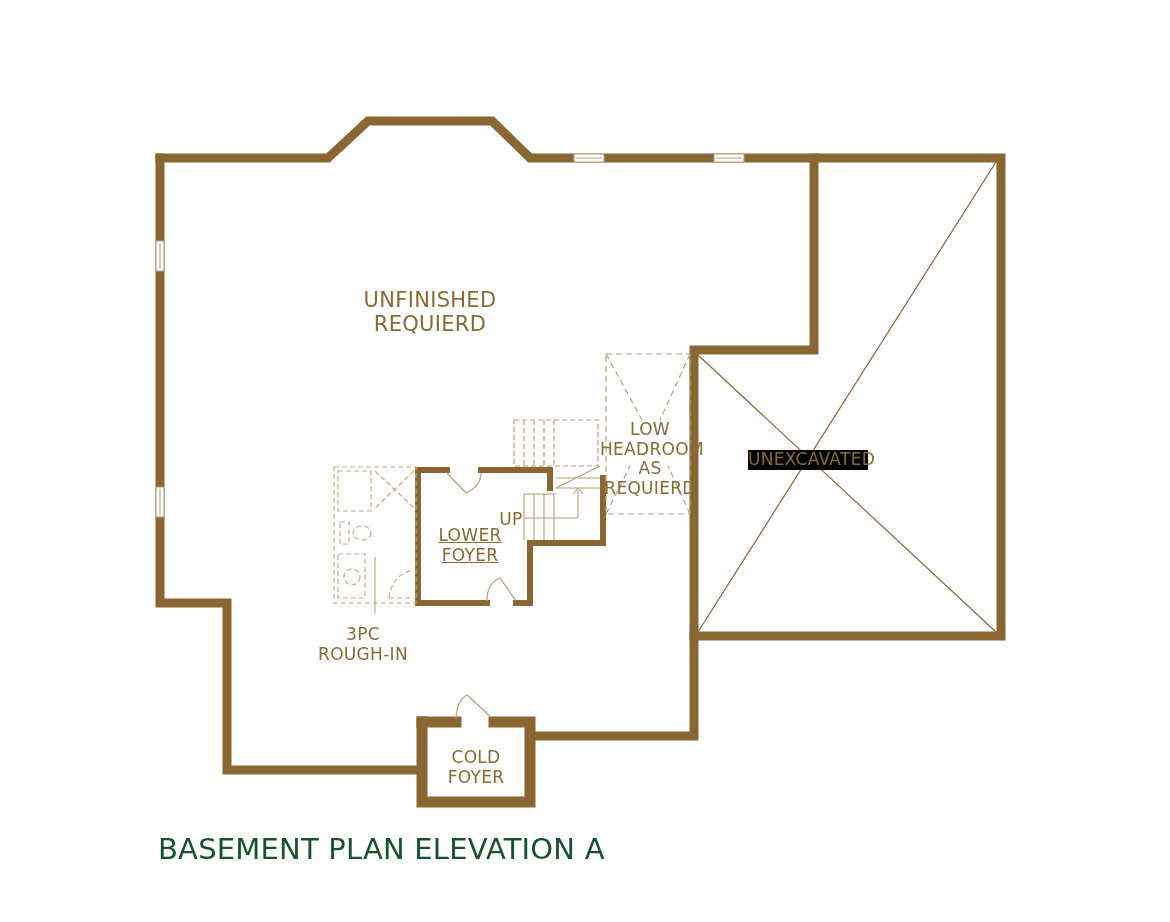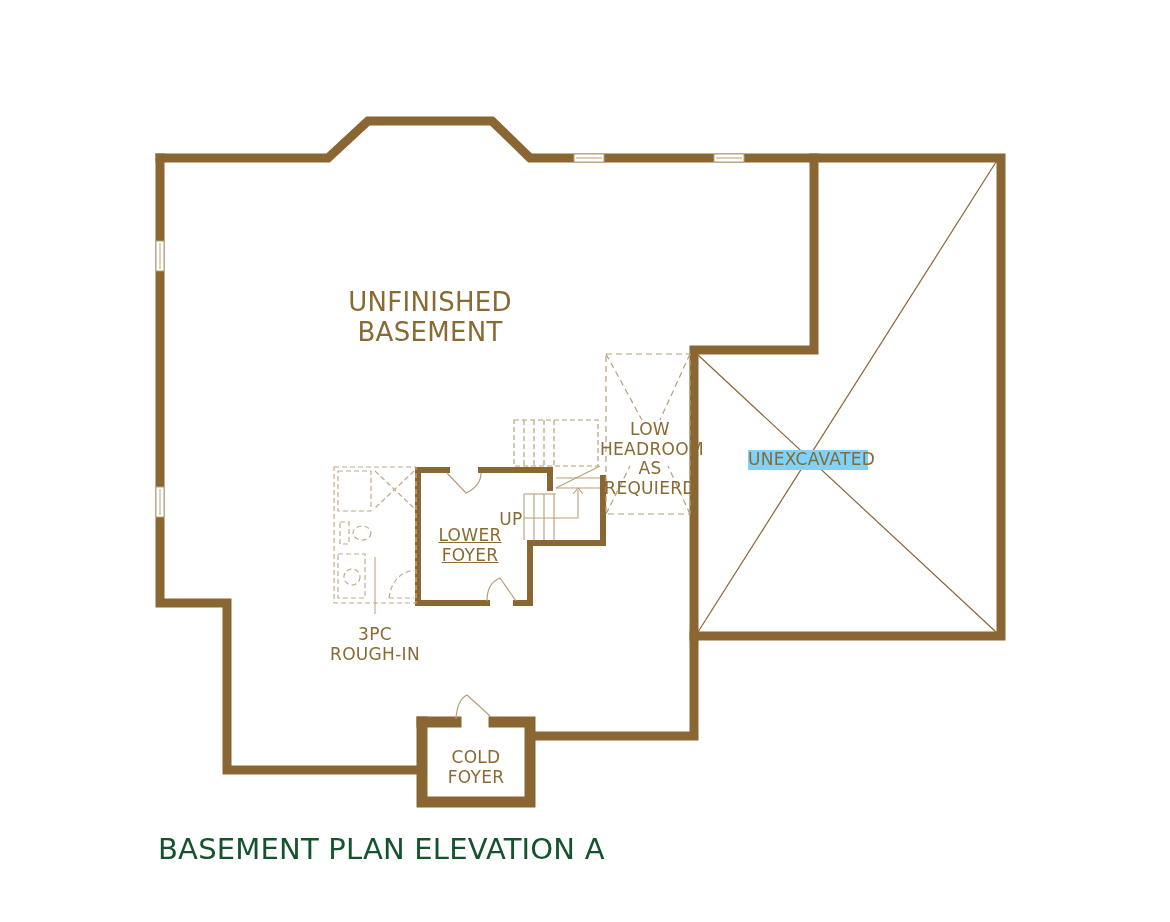--- a/index.html
+++ b/index.html
@@ -1,19 +1,19 @@
 <!DOCTYPE html>
 <html><head>
   <meta charset="utf-8">
   <style>
     html, body { margin: 0; padding: 0; background: #ffffff; }
     body { width: 1170px; height: 922px; position: relative; overflow: hidden; font-family: "DejaVu Sans", sans-serif; }
     #plan { position: absolute; left: 0; top: 0; }
     .label { position: absolute; color: #8a6a33; text-align: center; line-height: 1.15; letter-spacing: 0.3px; }
-    .lg { font-size: 26px; text-align: center; }
+    .lg { font-size: 21px; text-align: center; }
     .sm { font-size: 17px; }
     .title { position: absolute; left: 158px; top: 832px; font-size: 29px; color: #14532d; letter-spacing: 0.2px; white-space: nowrap; }
   </style>
 </head>
 <body>
 
 <svg id="plan" width="1170" height="922" viewBox="0 0 1170 922" xmlns="http://www.w3.org/2000/svg">
   <g fill="none" stroke="#8a6632" stroke-linejoin="miter" stroke-linecap="square">
 
     <path d="M160 158 L328 158 L368 121 L492 121 L530 158 L1001 158 L1001 636 L694 636 L694 736 L530 736" stroke-width="9"></path>
@@ -92,39 +92,39 @@
     <ellipse cx="362" cy="533" rx="9" ry="7"></ellipse>
     <rect x="340" y="522" width="9" height="22"></rect>
     <path d="M389 598 Q392 574 414 570"></path>
     <line x1="389" y1="598" x2="414" y2="598"></line>
   </g>
   <line x1="375" y1="557" x2="375" y2="614" stroke="#b79f79" stroke-width="1"></line>
 </svg>
 
 <div class="label lg" style="left:340px;top:288px;width:180px;">
   <div>UNFINISHED</div>
-  <div>BASEMENT</div>
+  <div>REQUIERD</div>
 </div>
 
 <div class="label sm" style="left:600px;top:420px;width:100px;background:transparent;">
   <div>LOW</div>
   <div>HEADROOM</div>
   <div>AS REQUIERD</div>
 </div>
 
-<div class="label sm" style="left:748px;top:450px;width:120px;background:#7dd3fc;">UNEXCAVATED</div>
+<div class="label sm" style="left:748px;top:450px;width:120px;background:#000000;">UNEXCAVATED</div>
 
 <div class="label sm" style="left:430px;top:526px;width:80px;text-decoration:underline;">
   <div>LOWER</div>
   <div>FOYER</div>
 </div>
 
 <div class="label sm" style="left:498px;top:510px;width:26px;text-align:center;">UP</div>
 
-<div class="label sm" style="left:330px;top:625px;width:90px;">
+<div class="label sm" style="left:318px;top:625px;width:90px;">
   <div>3PC</div>
   <div>ROUGH-IN</div>
 </div>
 
 <div class="label sm" style="left:432px;top:748px;width:88px;">
   <div>COLD</div>
   <div>FOYER</div>
 </div>
 
 <div class="title">BASEMENT PLAN ELEVATION A</div>

